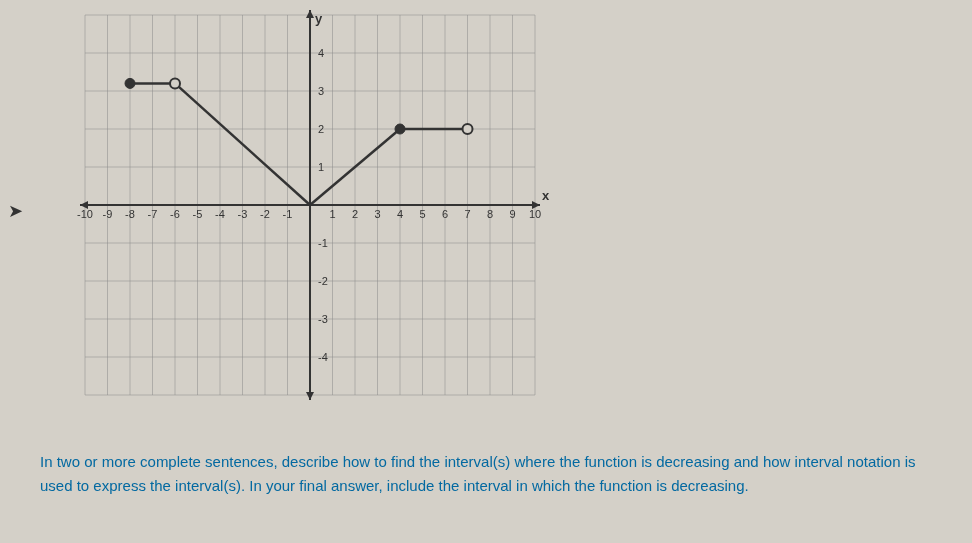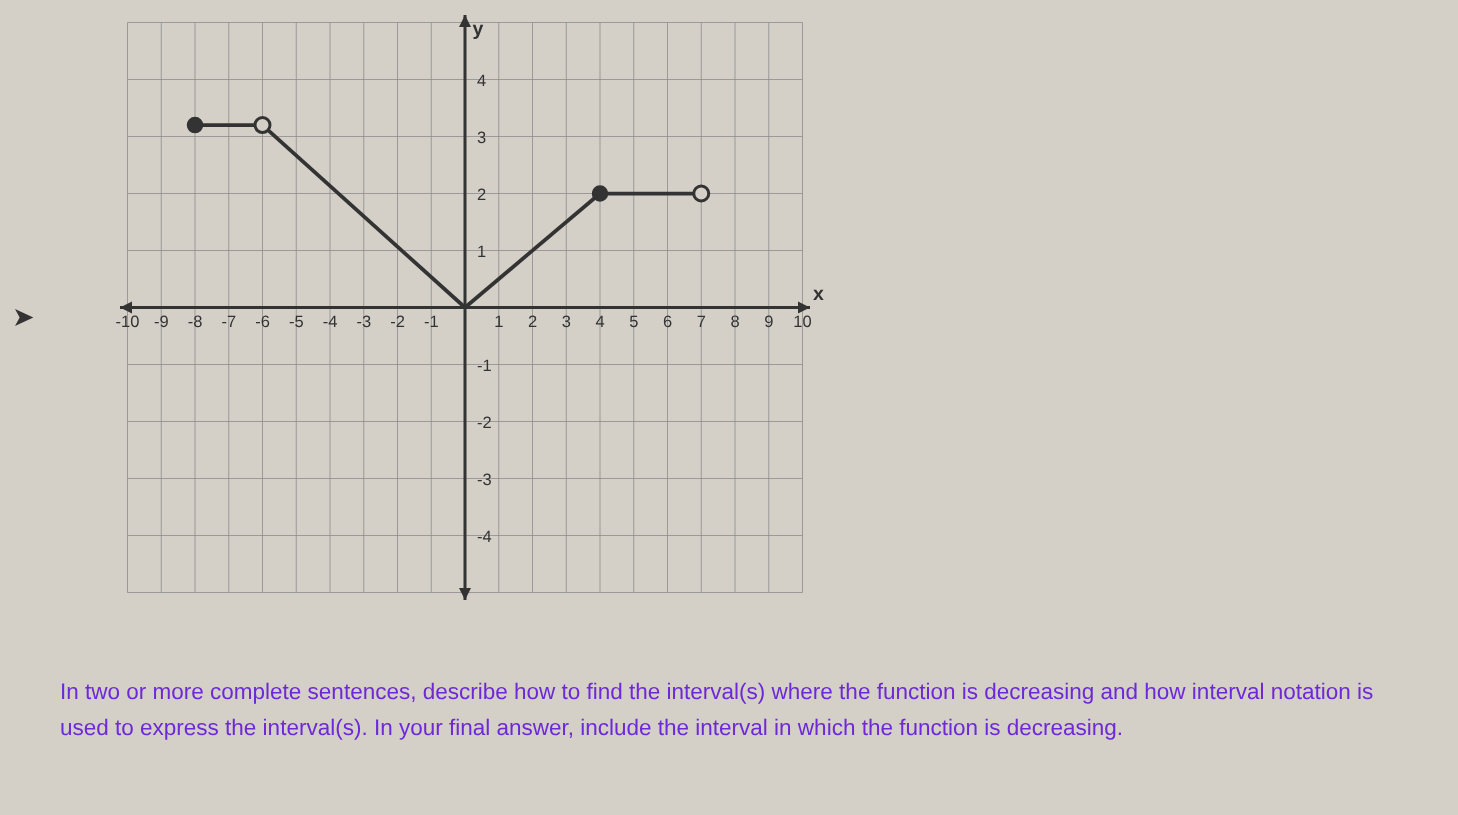--- a/index.html
+++ b/index.html
@@ -56,21 +56,21 @@
     .arrow {
       fill: #333;
     }
     .question-text {
       position: absolute;
       left: 40px;
       top: 450px;
       right: 36px;
       font-size: 15px;
       line-height: 1.6;
-      color: #6d28d9;
+      color: #0369a1;
     }
     .cursor {
       position: absolute;
       left: 8px;
       top: 200px;
       font-size: 18px;
       color: #333;
     }
   </style>
 </head>

